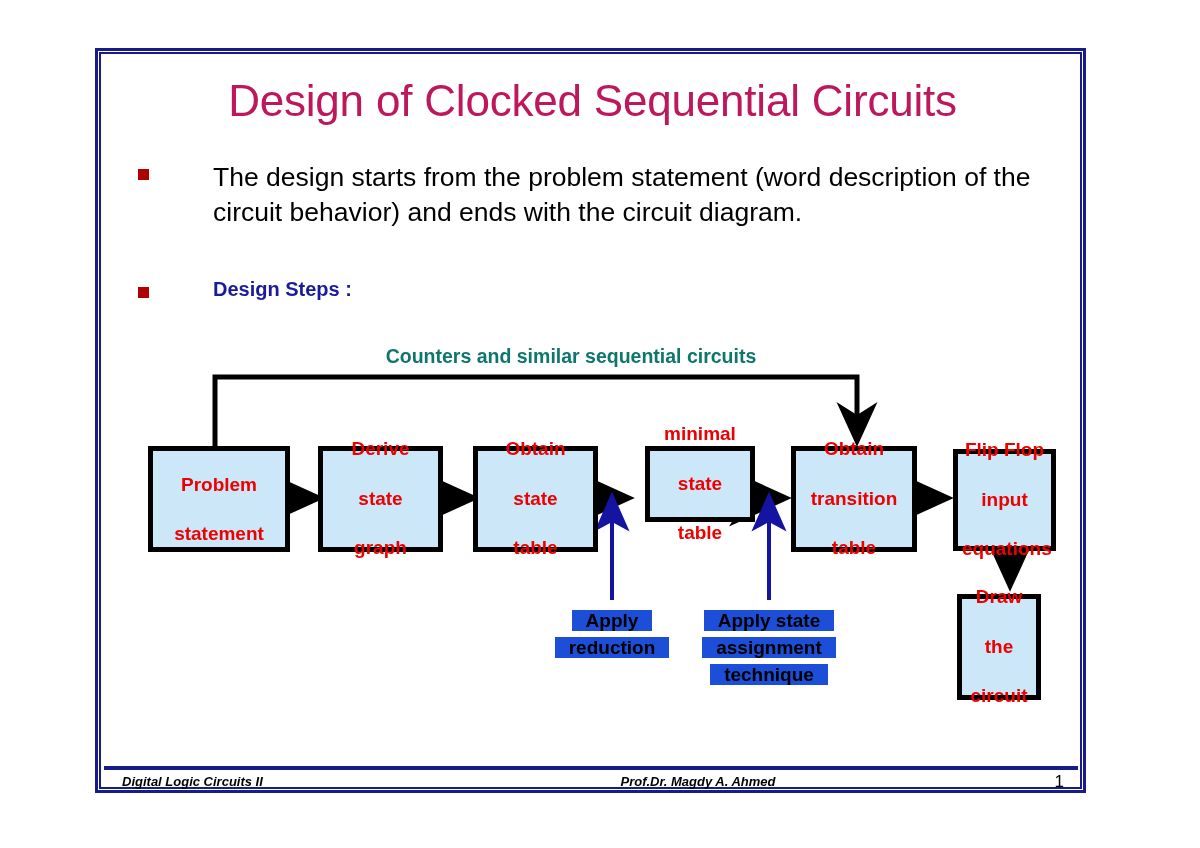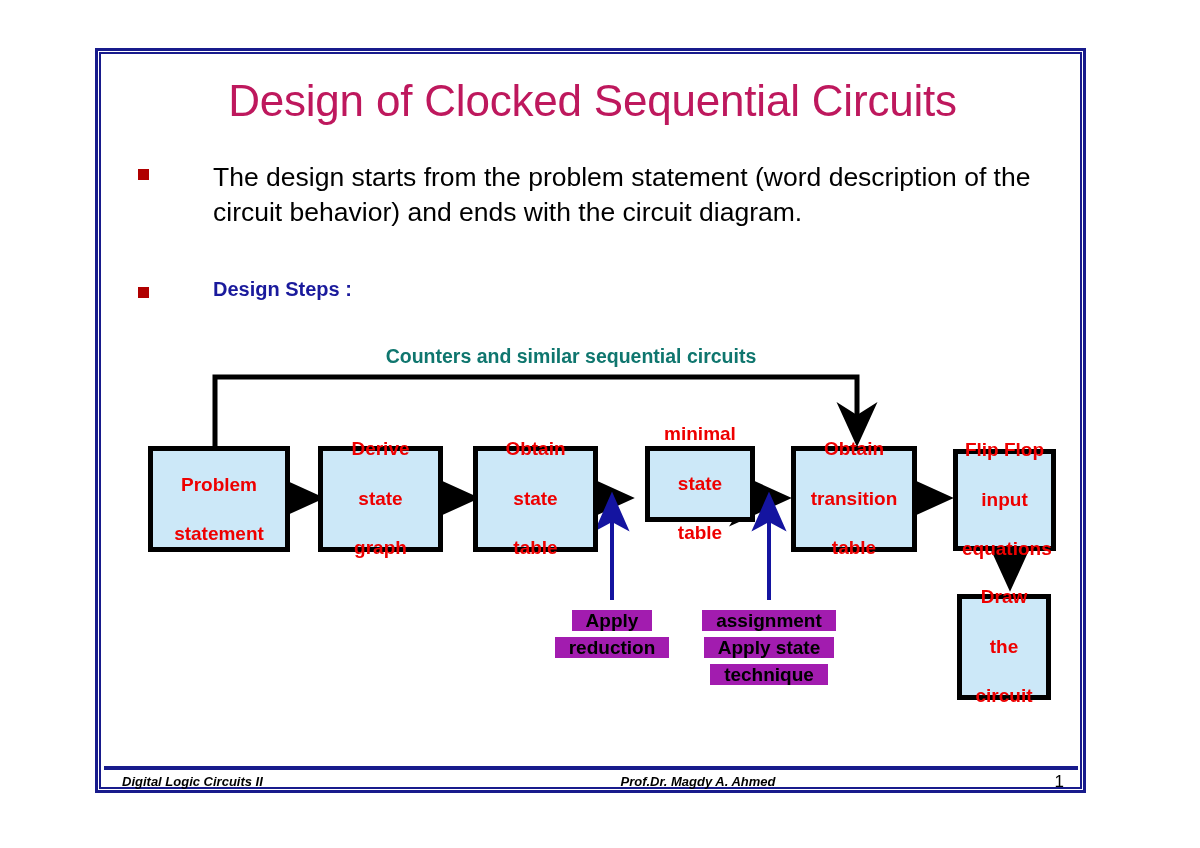--- a/index.html
+++ b/index.html
@@ -132,21 +132,21 @@
     font-weight: bold;
     color: #000000;
     line-height: 1.42;
     white-space: nowrap;
   }
   .note .ln {
     display: block;
   }
   .note .ln > i {
     font-style: normal;
-    background: #a21caf;
+    background: #1d4ed8;
     padding: 0 14px;
   }
 
   
   #footer-rule {
     position: absolute;
     left: 104px;
     top: 766px;
     width: 974px;
     height: 4px;
@@ -261,34 +261,34 @@
           <span>transition</span><br>
           <span>table</span></span>
   </div>
 
   <div class="flow-box" style="left:953px; top:449px; width:103px; height:102px;">
     <span><span>Flip Flop</span><br>
           <span>input</span><br>
           <span>equations</span></span>
   </div>
 
-  <div class="flow-box" style="left:957px; top:594px; width:94px; height:106px;">
+  <div class="flow-box" style="left:957px; top:594px; width:84px; height:106px;">
     <span><span>Draw</span><br>
           <span>the</span><br>
           <span>circuit</span></span>
   </div>
 
   <div class="note" style="left:532px; top:608px; width:160px;">
     <span class="ln"><i>Apply</i></span>
     <span class="ln"><i>reduction</i></span>
   </div>
 
   <div class="note" style="left:689px; top:608px; width:160px;">
+    <span class="ln"><i>Apply state</i></span>
     <span class="ln"><i>assignment</i></span>
-    <span class="ln"><i>Apply state</i></span>
     <span class="ln"><i>technique</i></span>
   </div>
 
   <div id="footer-rule"></div>
   <div id="footer">
     <div id="footer-left">Digital Logic Circuits  II</div>
     <div id="footer-center">Prof.Dr. Magdy A. Ahmed</div>
     <div id="footer-page">1</div>
   </div>
 

